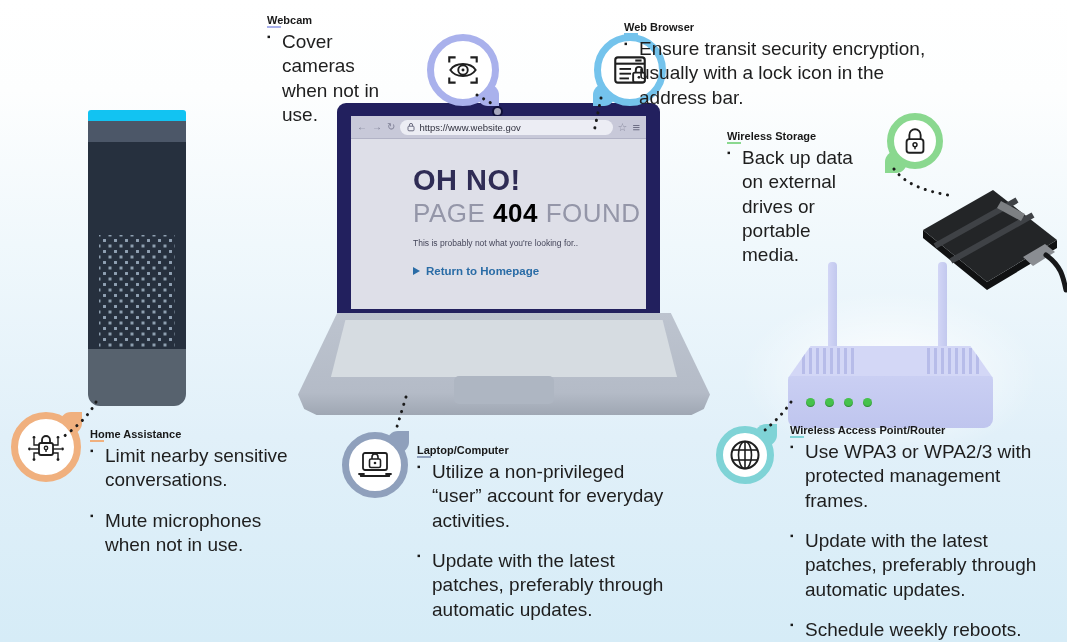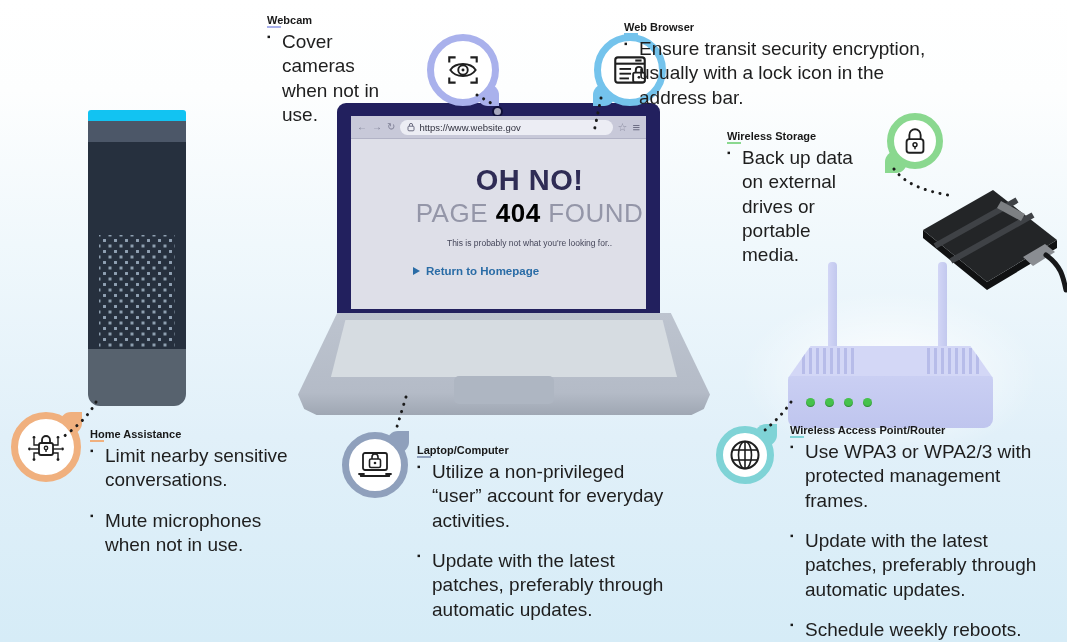--- a/index.html
+++ b/index.html
@@ -30,21 +30,21 @@
   .webcam-dot{position:absolute;left:155px;top:3px;width:7px;height:7px;border-radius:50%;
     background:#a7a7bd;border:2.5px solid #10103a;}
   .screen-inner{position:absolute;left:14px;right:14px;top:13px;bottom:8px;background:#dedfe8;overflow:hidden;}
   .browser-bar{height:23px;background:#c8c9d9;border-bottom:1px solid #b2b3c6;
     display:flex;align-items:center;gap:5px;padding:0 6px;box-sizing:border-box;}
   .nav-glyph{font-size:10px;color:#7e7f95;line-height:1;}
   .url-pill{flex:1;height:15px;background:#ecedf4;border-radius:8px;display:flex;align-items:center;
     gap:4px;padding:0 7px;font-size:9.5px;color:#31323f;}
   .star-glyph{font-size:11px;color:#8e8fa3;line-height:1;}
   .menu-glyph{font-size:13px;color:#6e6f85;line-height:1;}
-  .page-404{padding:25px 0 0 62px;text-align:center;}
+  .page-404{padding:25px 0 0 62px;}
   .err-title{font-size:29px;font-weight:bold;color:#2f2c55;margin:0;letter-spacing:.5px;}
   .err-line{font-size:26px;color:#9496a8;margin:1px 0 0 0;letter-spacing:.5px;}
   .err-code{color:#000000;font-weight:bold;}
   .err-caption{font-size:8.5px;color:#45465a;margin-top:9px;}
   .home-link{margin-top:17px;display:flex;align-items:center;gap:6px;
     font-size:11.5px;color:#2a6ca6;cursor:pointer;font-weight:bold;}
   .play-tri{width:0;height:0;border-left:7px solid #2a6ca6;border-top:4.5px solid transparent;border-bottom:4.5px solid transparent;}
   .laptop-base{position:absolute;left:298px;top:313px;width:412px;height:102px;z-index:2;
     background:linear-gradient(180deg,#bdc4cf 0%,#b4bbc7 78%,#9fa7b3 100%);
     clip-path:polygon(9.5% 0,90.5% 0,100% 80%,98.5% 94%,95.5% 100%,4.5% 100%,1.5% 94%,0 80%);}

